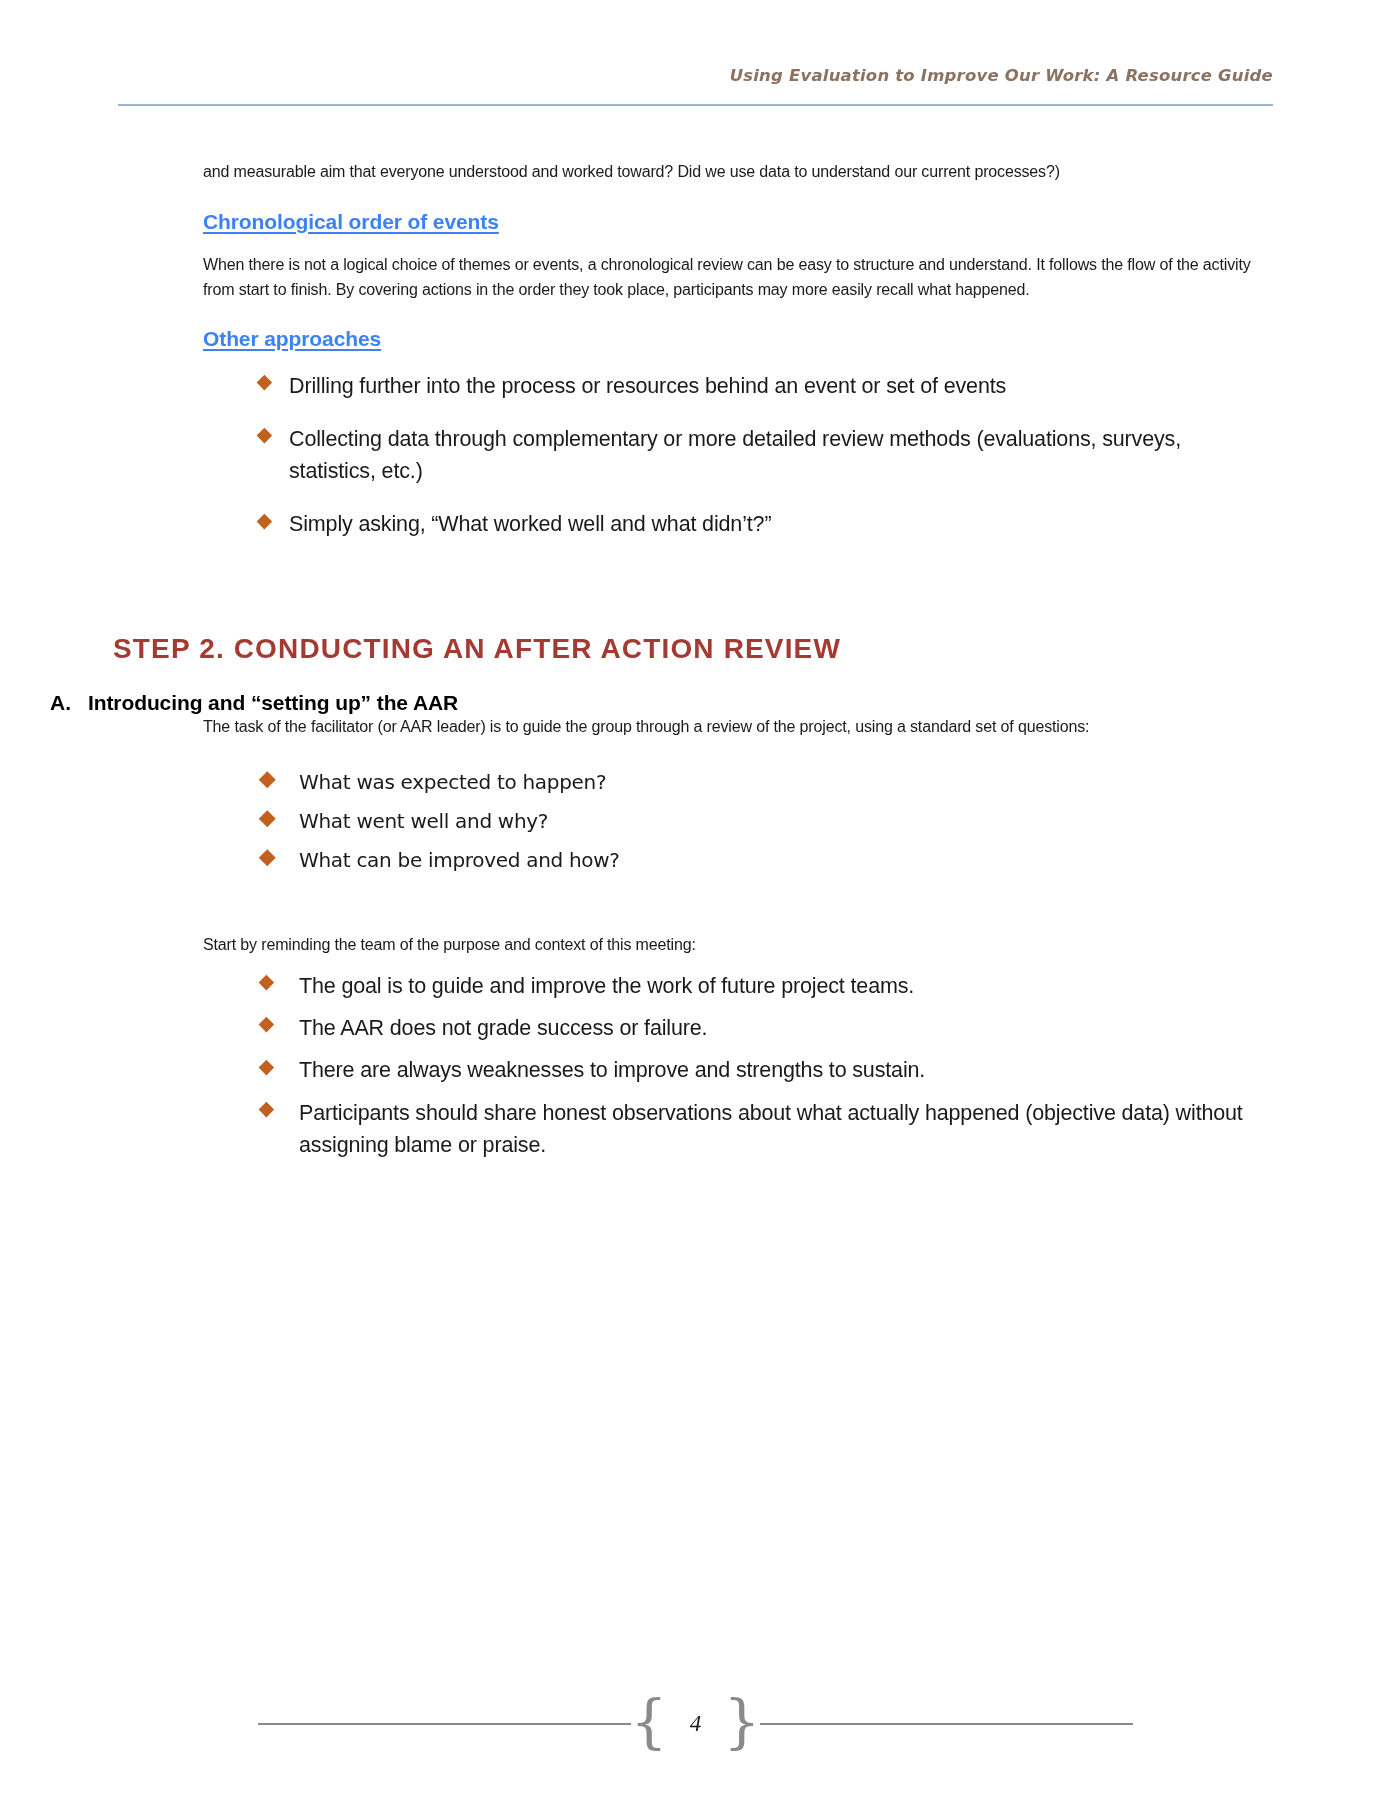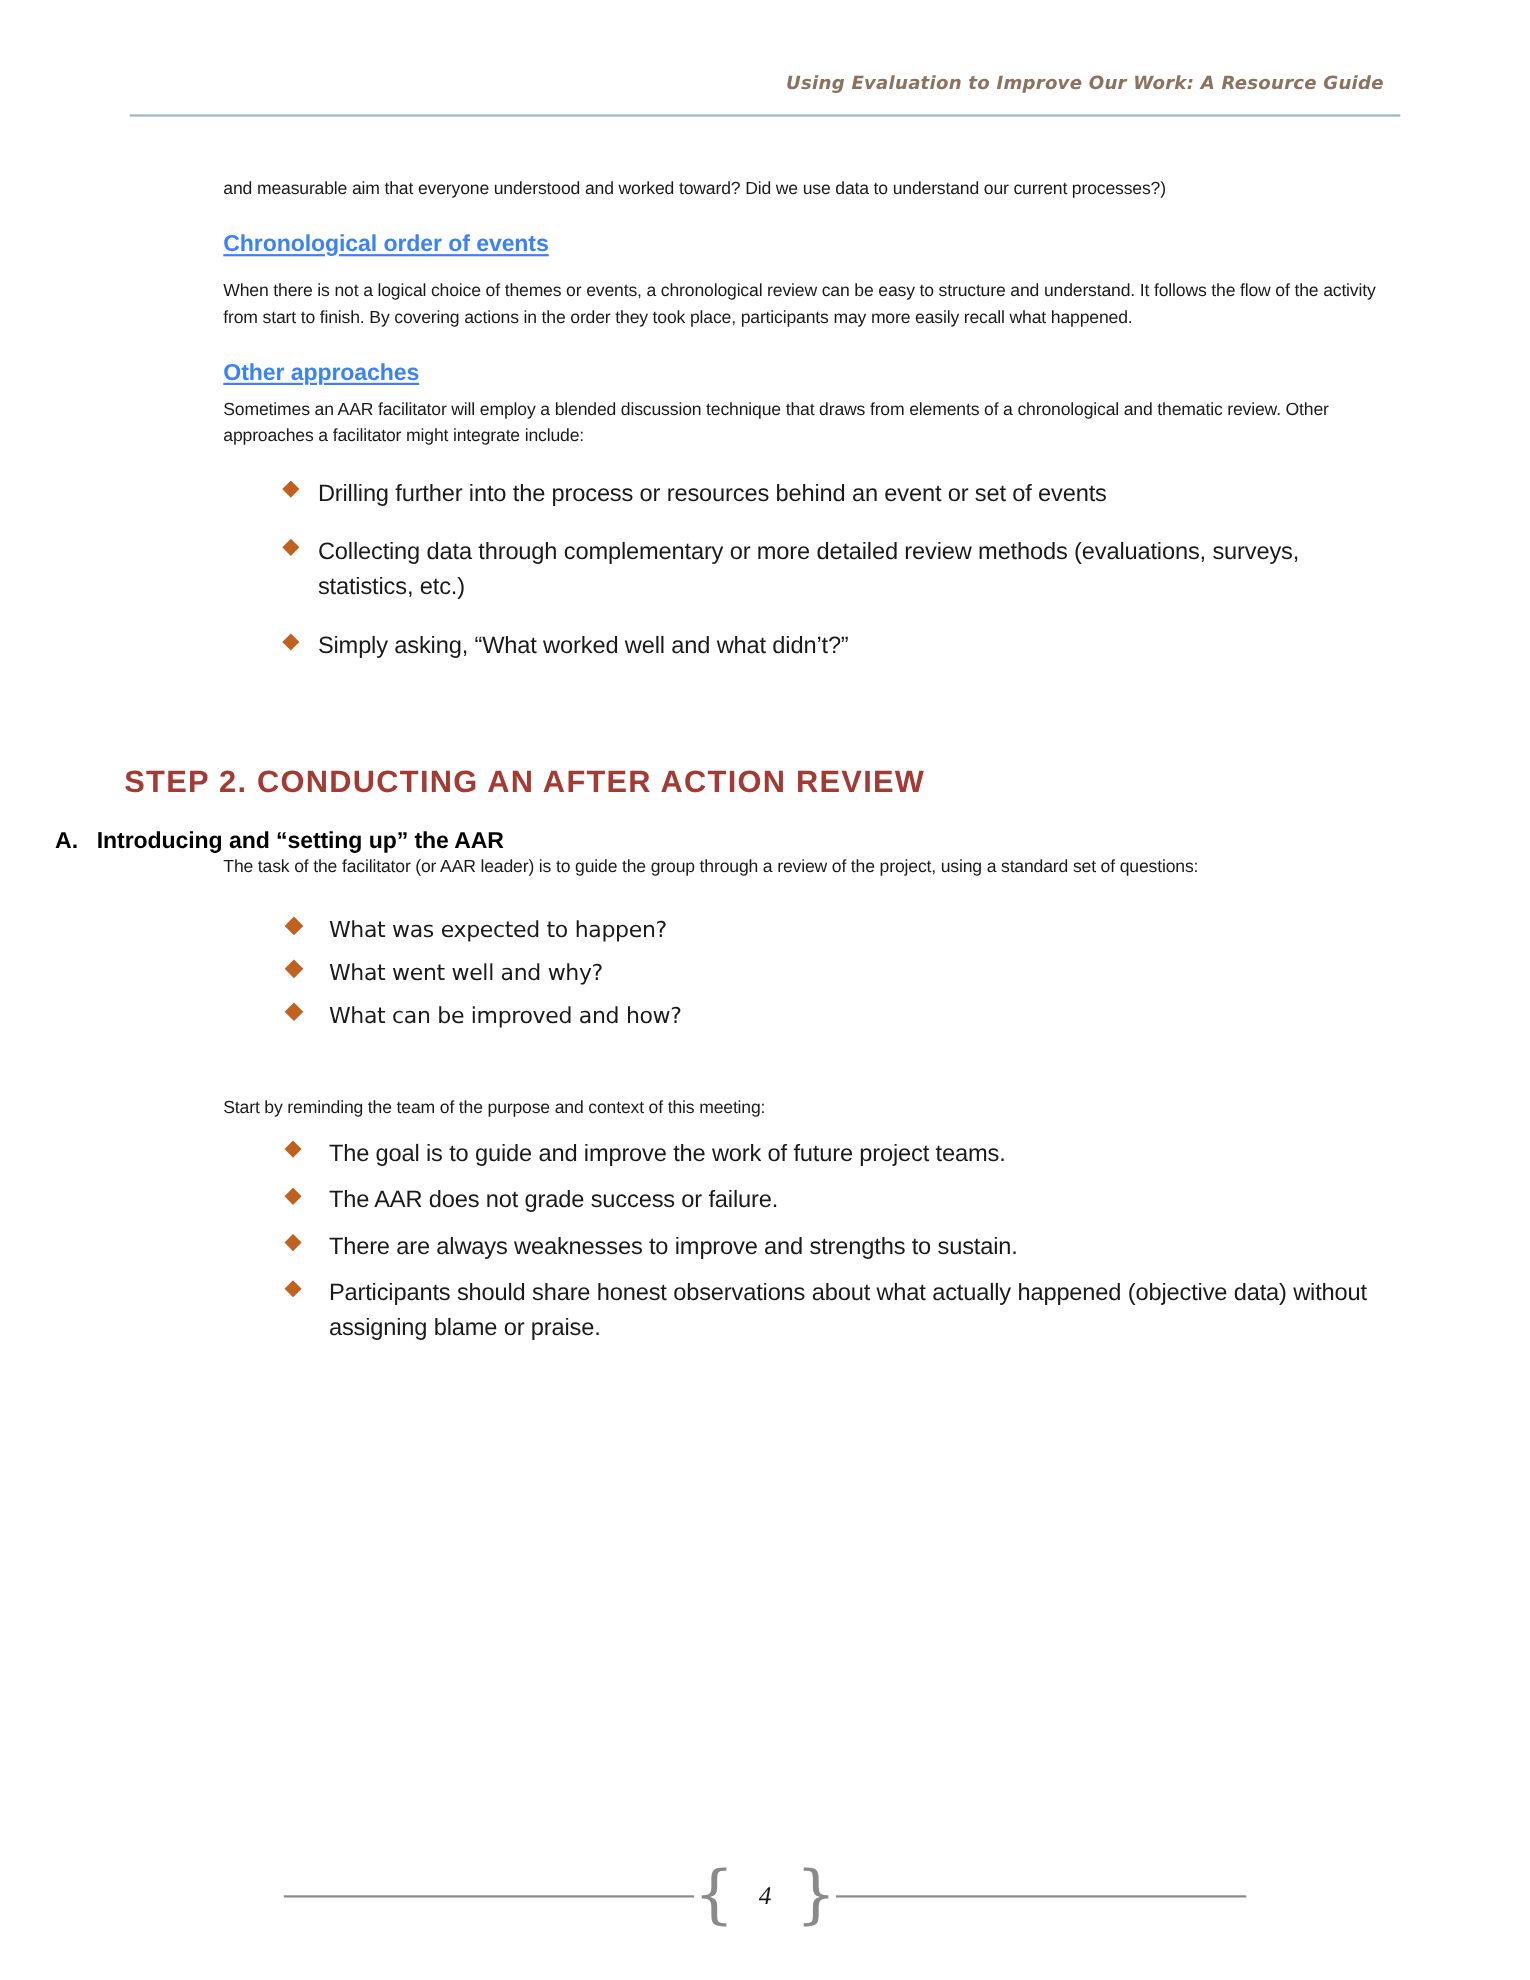--- a/index.html
+++ b/index.html
@@ -19,21 +19,21 @@
     height: 1800px;
     margin: 0 auto;
     background: #ffffff;
     box-sizing: border-box;
     overflow: hidden;
   }
 
   
   .page-header {
     position: absolute;
-    left: 103px;
+    left: 118px;
     top: 66px;
     width: 1155px;
     text-align: right;
     box-sizing: border-box;
   }
 
   .page-header .header-title {
     display: inline-block;
     font-family: "DejaVu Sans", sans-serif;
     font-size: 16.5px;
@@ -261,21 +261,20 @@
   <div class="content">
 
     <p class="body-text">and measurable aim that everyone understood and worked toward?  Did we use data to understand our current processes?)</p>
 
     <h3 class="sub-head"><span class="u">Chronological order of events</span></h3>
 
     <p class="body-text">When there is not a logical choice of themes or events, a chronological review can be easy to structure and understand.  It follows the flow of the activity from start to finish.  By covering actions in the order they took place, participants may more easily recall what happened.</p>
 
     <h3 class="sub-head tight"><span class="u">Other approaches</span></h3>
 
-    <p class="body-text">Sometimes an AAR facilitator will employ a blended discussion technique that draws from elements of a chronological and thematic review.  Other approaches a facilitator might integrate include:</p>
 
     <ul class="diamond-list list-approaches">
       <li>
         <span class="bullet-diamond" style="background: rgb(193, 97, 31);"></span>
         <span>Drilling further into the process or resources behind an event or set of events</span>
       </li>
       <li>
         <span class="bullet-diamond" style="background: rgb(193, 97, 31);"></span>
         <span>Collecting data through complementary or more detailed review methods (evaluations, surveys, statistics, etc.)</span>
       </li>

